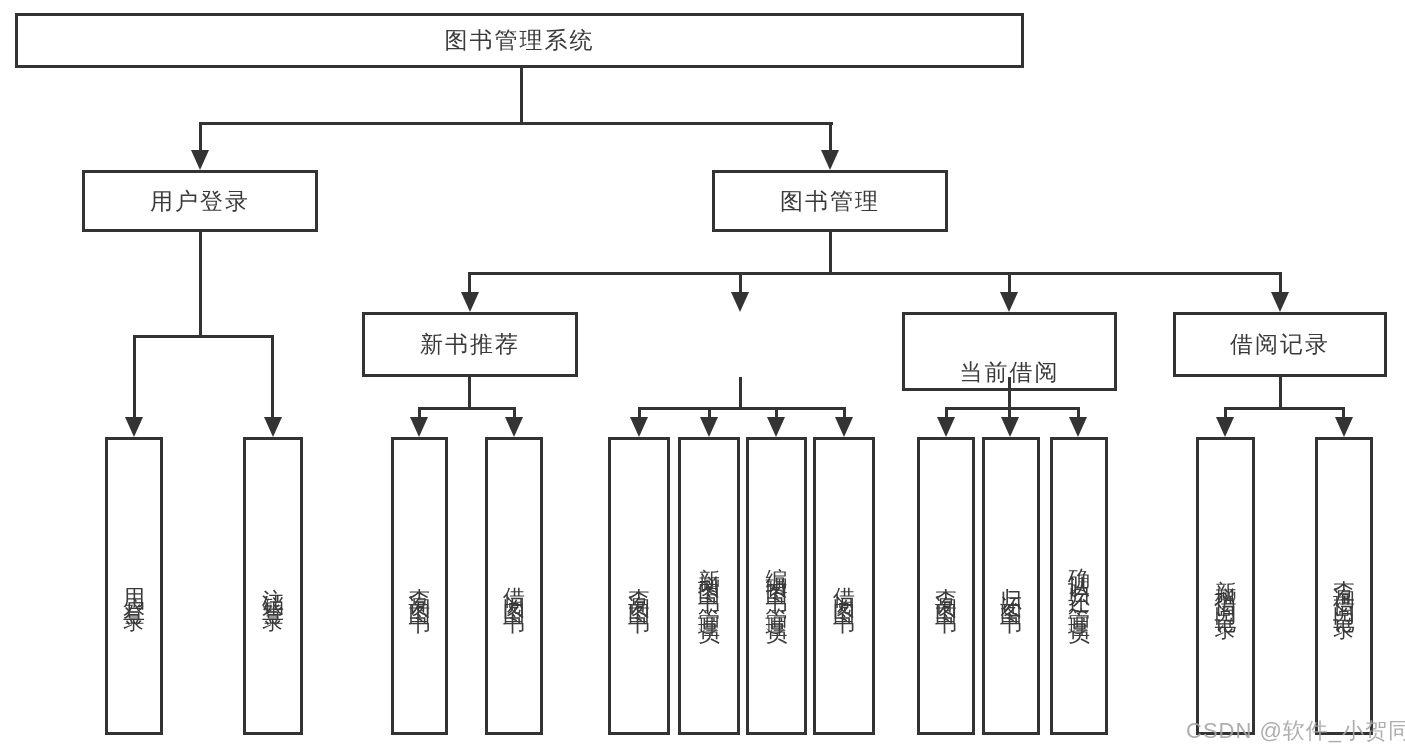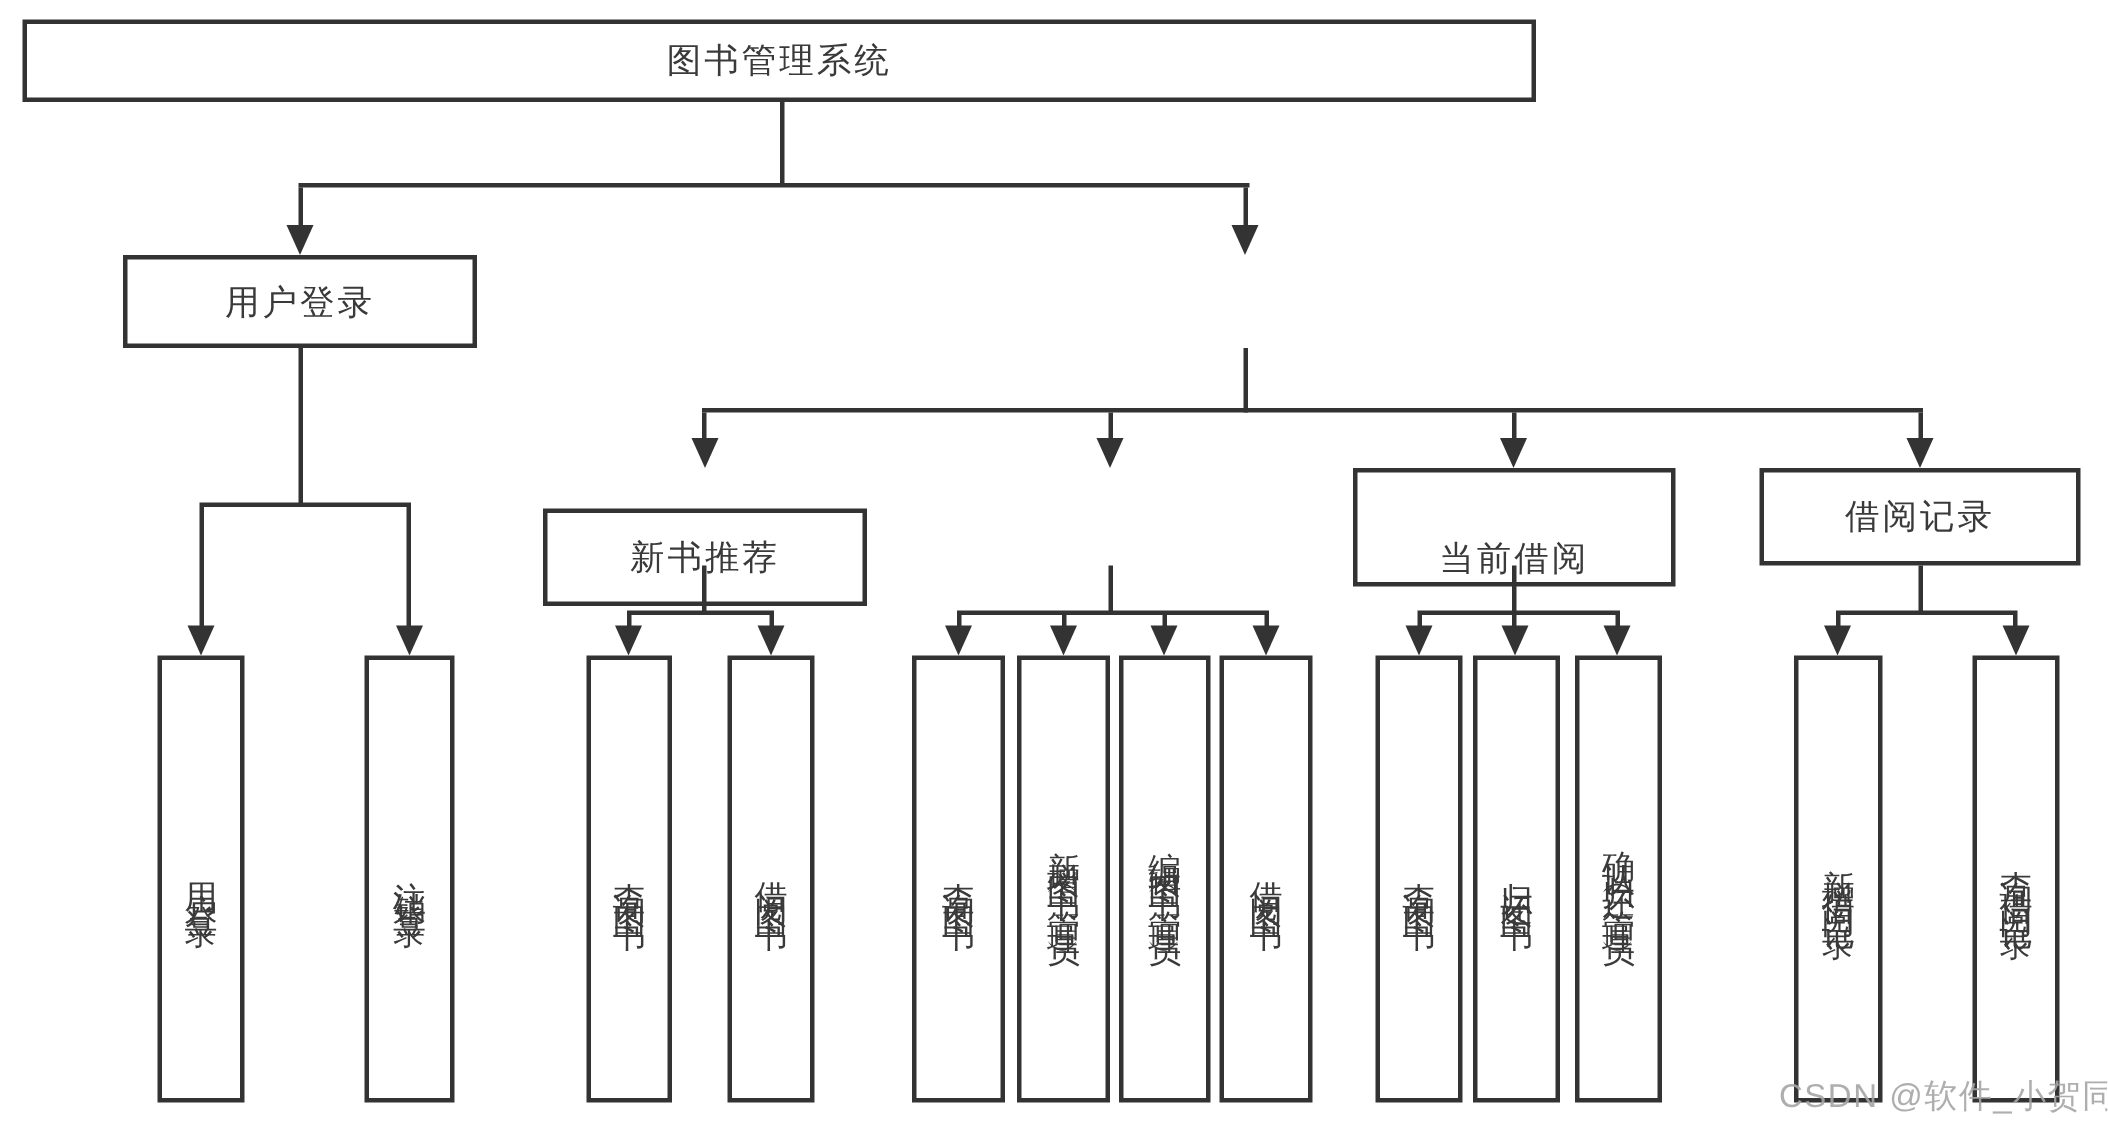--- a/index.html
+++ b/index.html
@@ -47,40 +47,43 @@
   <div class="vline" style="left:520px; top:68px; height:56px;"></div>
   <div class="hline" style="left:199px; top:122px; width:634px;"></div>
   <div class="vline" style="left:199px; top:125px; height:28px;"></div>
   <div class="arrow" style="left:191px; top:150px;"></div>
   <div class="vline" style="left:829px; top:125px; height:28px;"></div>
   <div class="arrow" style="left:821px; top:150px;"></div>
 
   <div class="node" style="left:82px; top:170px; width:236px; height:62px;">
     <span class="hlabel">用户登录</span>
   </div>
+  <div class="node" style="left:712px; top:170px; width:236px; height:62px;">
+    <span class="hlabel">图书管理</span>
+  </div>
 
   <div class="vline" style="left:199px; top:232px; height:106px;"></div>
   <div class="hline" style="left:133px; top:335px; width:141px;"></div>
   <div class="vline" style="left:133px; top:338px; height:82px;"></div>
   <div class="arrow" style="left:125px; top:417px;"></div>
   <div class="vline" style="left:271px; top:338px; height:82px;"></div>
   <div class="arrow" style="left:264px; top:417px;"></div>
 
   <div class="vline" style="left:829px; top:232px; height:43px;"></div>
   <div class="hline" style="left:468px; top:272px; width:814px;"></div>
   <div class="vline" style="left:468px; top:275px; height:21px;"></div>
   <div class="arrow" style="left:461px; top:292px;"></div>
   <div class="vline" style="left:739px; top:275px; height:21px;"></div>
   <div class="arrow" style="left:731px; top:292px;"></div>
   <div class="vline" style="left:1008px; top:275px; height:21px;"></div>
   <div class="arrow" style="left:1000px; top:292px;"></div>
   <div class="vline" style="left:1279px; top:275px; height:21px;"></div>
   <div class="arrow" style="left:1271px; top:292px;"></div>
 
-  <div class="node" style="left:362px; top:312px; width:216px; height:65px;margin-top:27px;">
+  <div class="node" style="left:362px; top:312px; width:216px; height:65px;">
     <span class="hlabel">新书推荐</span>
   </div>
   <div class="node" style="left:902px; top:312px; width:215px; height:79px;align-items:flex-end;">
     <span class="hlabel">当前借阅</span>
   </div>
   <div class="node" style="left:1173px; top:312px; width:214px; height:65px;">
     <span class="hlabel">借阅记录</span>
   </div>
 
   <div class="vline" style="left:468px; top:377px; height:33px;"></div>

